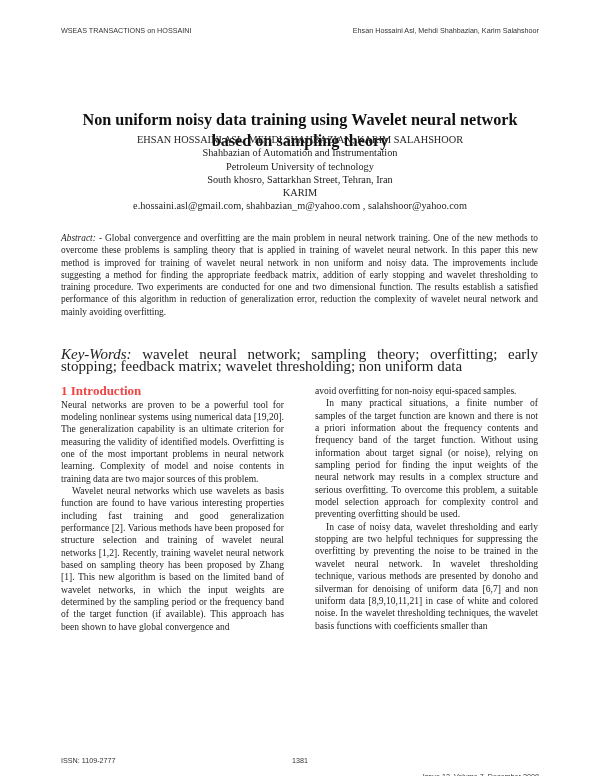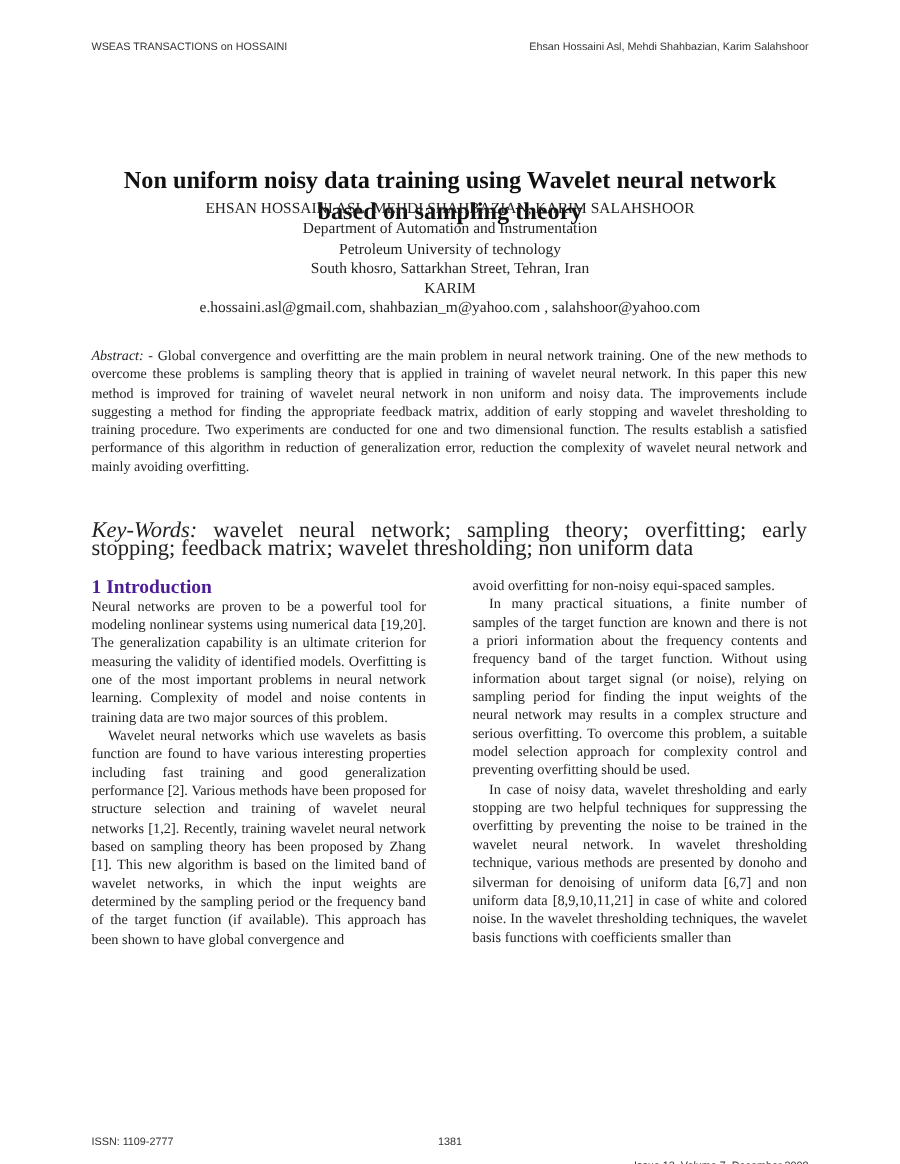--- a/index.html
+++ b/index.html
@@ -14,21 +14,21 @@
     font-family: "Liberation Serif", serif; font-size: 10.3px; line-height: 13.3px; color: #222; }
   .abstract { position: absolute; top: 232px; left: 61px; width: 477px; text-align: justify;
     font-family: Liberation Serif, serif; font-size: 9.35px; line-height: 12.3px; color: #222; }
   .abstract em, .keywords em { font-style: italic; }
   .keywords { position: absolute; top: 348px; left: 61px; width: 477px; text-align: justify;
     font-family: "Liberation Serif", serif; font-size: 15px; line-height: 12.3px; color: #222; }
   .col { position: absolute; width: 223px; font-family: "Liberation Serif", serif;
     font-size: 9.55px; line-height: 12.35px; text-align: justify; color: #222; }
   .col.left { top: 383px; left: 61px; }
   .col.right { top: 385px; left: 315px; }
-  .col h2 { font-size: 13px; font-weight: bold; margin: 0 0 0.5px 0; line-height: 15px; color: #4c1d95; }
+  .col h2 { font-size: 13px; font-weight: bold; margin: 0 0 0.5px 0; line-height: 15px; color: #ef4444; }
   .col p { margin: 0; }
   .col p.indent { text-indent: 11px; }
   .foot { position: absolute; top: 756px; left: 61px; right: 61px; height: 12px;
     font-family: "Liberation Sans", sans-serif; font-size: 7.2px; color: #333; }
   .foot .l { position: absolute; left: 0; top: 0; }
   .foot .c { position: absolute; left: 0; right: 0; text-align: center; top: 0; }
   .foot .r { position: absolute; right: 0; top: 16px; text-align: center; }
 </style>
 </head>
 <body>
@@ -38,21 +38,21 @@
   <span class="r">Ehsan Hossaini Asl, Mehdi Shahbazian, Karim Salahshoor</span>
 </div>
 
 <div class="title">
   <div>Non uniform noisy data training using Wavelet neural network</div>
   <div>based on sampling theory</div>
 </div>
 
 <div class="authors-block">
   <div>EHSAN HOSSAINI ASL, MEHDI SHAHBAZIAN, KARIM SALAHSHOOR</div>
-  <div>Department of Automation and Instrumentation</div>
+  <div>Shahbazian of Automation and Instrumentation</div>
   <div>Petroleum University of technology</div>
   <div>South khosro, Sattarkhan Street, Tehran, Iran</div>
   <div>KARIM</div>
   <div>e.hossaini.asl@gmail.com, shahbazian_m@yahoo.com , salahshoor@yahoo.com</div>
 </div>
 
 <div class="abstract"><em>Abstract:</em><span> - Global convergence and overfitting are the main problem in neural network training. One of the new methods to overcome these problems is sampling theory that is applied in training of wavelet neural network. In this paper this new method is improved for training of wavelet neural network in non uniform and noisy data. The improvements include suggesting a method for finding the appropriate feedback matrix, addition of early stopping and wavelet thresholding to training procedure. Two experiments are conducted for one and two dimensional function. The results establish a satisfied performance of this algorithm in reduction of generalization error, reduction the complexity of wavelet neural network and mainly avoiding overfitting.</span></div>
 
 <div class="keywords"><em>Key-Words:</em><span> wavelet neural network; sampling theory; overfitting; early stopping; feedback matrix; wavelet thresholding; non uniform data</span></div>
 

